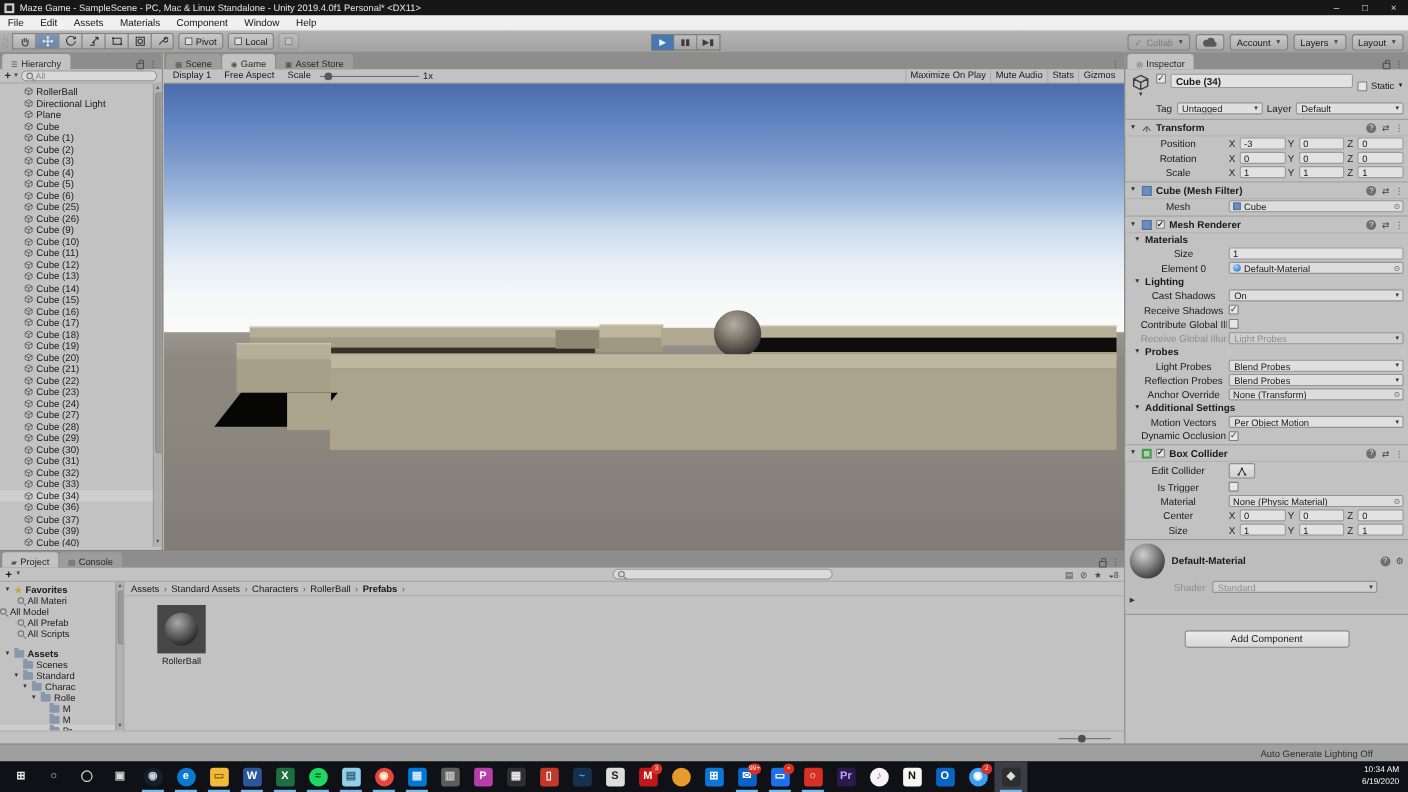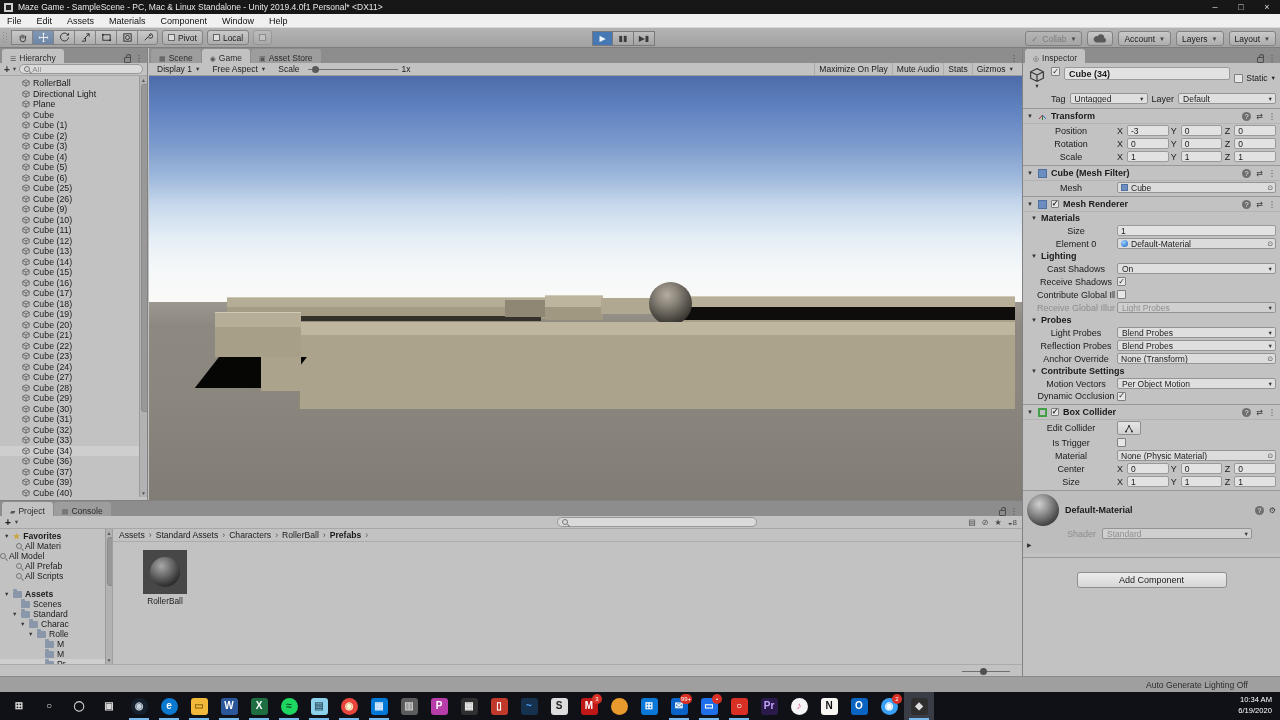--- a/index.html
+++ b/index.html
@@ -67,21 +67,21 @@
   .h-row svg { flex:none; }
   .h-row.selected { background:#cecece; }
   .vscroll { position:absolute; right:0; top:0; bottom:0; width:8px; background:#b2b2b2; border-left:1px solid #9a9a9a; }
   .vscroll .thumb { position:absolute; left:1px; right:1px; top:8px; height:78%; background:#989898; border:1px solid #8a8a8a; border-radius:3px; }
   .vscroll .up,.vscroll .dn { position:absolute; left:0; right:0; text-align:center; font-size:5px; color:#555; }
   .vscroll .up { top:1px; } .vscroll .dn { bottom:1px; }
 
   
   .gamepane { position:absolute; left:149px; top:48px; width:873px; height:452px; background:#84cc16; }
   .gtoolbar { height:13px; background:#c2c2c2; border-bottom:1px solid #9c9c9c; display:flex; align-items:center; padding:0 4px; font-size:8.5px; gap:4px; }
-  .gtb { display:flex; align-items:center; gap:3px; padding:0 4px; height:12px; }
+  .gtb { display:flex; align-items:center; gap:3px; padding:0 4px; height:12px;flex-direction:column; }
   .gtb .arr { font-size:5.5px; color:#333; }
   .slider-track { width:90px; height:1px; background:#6f6f6f; position:relative; }
   .slider-track .knob { position:absolute; left:4px; top:-3px; width:7px; height:7px; border-radius:50%; background:#5a5a5a; }
   .gtoolbar .right { margin-left:auto; display:flex; align-items:center; }
   .gtoolbar .right .gtb { border-left:1px solid #ababab; }
   .viewport { position:relative; width:873px; height:424px; overflow:hidden; background:#8b867e; }
   .gv { position:absolute; }
   .gv-sky { left:0; top:0; width:873px; height:232px; background:linear-gradient(180deg,#4d6ca9 0%,#5f82c0 14%,#7d9bcd 30%,#a2bcdd 45%,#c8d9ec 56%,#e6eef6 70%,#f5f8f9 84%,#fbfbf8 100%); }
   .gv-ground { left:0; top:226px; width:873px; height:198px; background:linear-gradient(180deg,#9b968e 0%,#8d8880 12%,#8b867e 45%,#817c75 100%); }
   .gv-backL { left:78px; top:221px; width:320px; height:10px; background:#b5ad96; border-top:1px solid #cdc7b6; }
@@ -837,21 +837,21 @@
         </div>
         <div class="irow">
           <span class="lbl ind">Anchor Override</span>
           <span class="objf">
               <span>None (Transform)</span>
               <span class="pick">⊙</span>
             </span>
         </div>
         <div class="subhead">
             <span class="fold">▼</span>
-            <span>Contribute Settings</span>
+            <span>Additional Settings</span>
           </div>
         <div class="irow">
           <span class="lbl ind">Motion Vectors</span>
           <span class="dd">
               <span>Per Object Motion</span>
               <span class="arr">▼</span>
             </span>
         </div>
         <div class="irow" style="padding-bottom:3px">
           <span class="lbl ind">Dynamic Occlusion</span>

